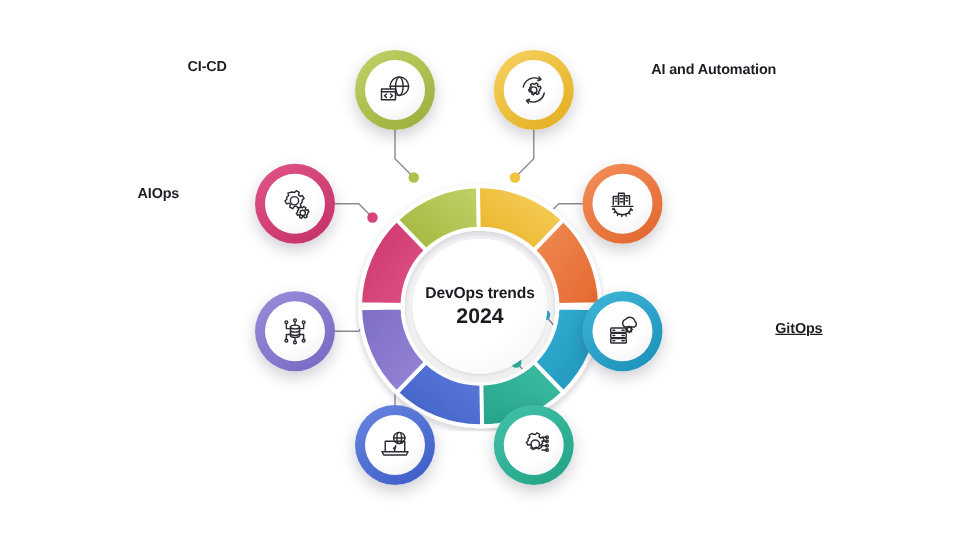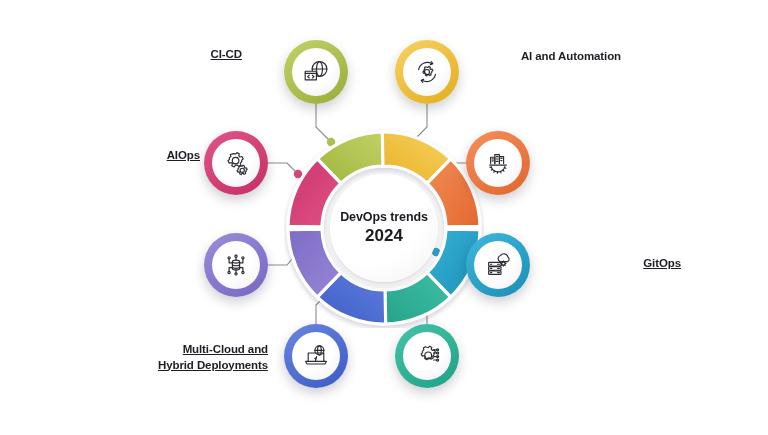--- a/index.html
+++ b/index.html
@@ -6,21 +6,21 @@
   body{
     width:768px;height:435px;
     background:#ffffff;
     font-family:"Liberation Sans", sans-serif;
     overflow:hidden;
   }
   #stage{position:relative;width:768px;height:435px;}
 
   
   #donut-wrap{
-    position:absolute;left:284px;top:128px;width:200px;height:200px;
+    position:absolute;left:284px;top:145px;width:200px;height:200px;
   }
   #donut-svg{position:absolute;left:0;top:0;width:200px;height:200px;}
   #donut-hub{
     position:absolute;left:46px;top:46px;width:108px;height:108px;
     border-radius:50%;
     background:radial-gradient(circle at 34% 30%, #ffffff 55%, #f2f2f4 100%);
     box-shadow:0 3px 10px rgba(40,40,60,.16), 0 1px 2px rgba(0,0,0,.05);
     display:flex;flex-direction:column;align-items:center;justify-content:center;
     text-align:center;
   }
@@ -48,21 +48,21 @@
   }
   .node .disc svg{display:block;}
 
   
   .label{
     position:absolute;
     font-size:11.5px;font-weight:bold;color:#1d1d24;
     line-height:1.35;letter-spacing:-0.1px;white-space:pre-line;
   }
   .lab-right{text-align:right;}
-  .lab-left{text-align:right;text-decoration:underline;}
+  .lab-left{}
 </style>
 </head>
 <body>
 
 <div id="stage">
 
   <svg id="links" viewBox="0 0 768 435">
     <g stroke="#8a8a94" stroke-width="1.1" fill="none">
 
       <path d="M316,104 L316,127 L331,142"></path>
@@ -216,21 +216,21 @@
         <rect x="4.6" y="15.6" width="12.4" height="3.6" rx="0.7"></rect>
         <rect x="4.6" y="19.8" width="12.4" height="3.6" rx="0.7"></rect>
         <path d="M6.4 13.2h1.4M6.4 17.4h1.4M6.4 21.6h1.4"></path>
         <path d="M13.6 13.2h1.8M13.6 17.4h1.8M13.6 21.6h1.8"></path>
         <path d="M15.9 10.6a3.3 3.3 0 0 1 .6-6.1 4.2 4.2 0 0 1 7.5 1.6 2.6 2.6 0 0 1-.5 4.5z"></path>
         <circle cx="19.4" cy="12.5" r="1.9"></circle>
         <path d="M19.4 9.9v1M19.4 15.1v-1M16.8 12.5h1M22 12.5h-1M17.6 10.7l.7.7M21.2 14.3l-.7-.7M17.6 14.3l.7-.7M21.2 10.7l-.7.7"></path>
       </svg>
     </div>
   </div>
-  <div class="label lab-right" style="left:561px;top:256px;width:120px;text-decoration:underline;">GitOps</div>
+  <div class="label lab-right" style="left:538px;top:256px;width:120px;text-decoration:underline;">GitOps</div>
 
   <div class="node" style="left:395px;top:324px;">
     <div class="ring" style="background:linear-gradient(145deg,#45c3aa,#1fa184);"></div>
     <div class="disc">
       <svg width="28" height="28" viewBox="0 0 28 28" fill="none" stroke="#2b2b33" stroke-width="1.15" stroke-linecap="round" stroke-linejoin="round">
         <path d="M13.4 5.2l1.9.35 1.3-1.35 2.2 1.3-.6 1.8 1.1 1.1 1.85-.55 1.25 2.2-1.45 1.25.1 1.55-1.45 1.25.6 1.8-2.2 1.25-1.3-1.35-1.55.1-1.25 1.8-2.2-1.25.6-1.8-1.1-1.1-1.85.55-1.25-2.2 1.45-1.25-.1-1.55 1.45-1.25-.6-1.8 2.2-1.25z"></path>
         <circle cx="15.2" cy="13.4" r="3.4"></circle>
         <path d="M20.6 7.8h3.6M20.6 11h3.6M20.6 14.6h3.6M20.6 18h3.6"></path>
         <circle cx="24.6" cy="7.8" r="1.05"></circle>
         <circle cx="24.6" cy="11" r="1.05"></circle>
@@ -246,22 +246,20 @@
       <svg width="28" height="28" viewBox="0 0 28 28" fill="none" stroke="#2b2b33" stroke-width="1.15" stroke-linecap="round" stroke-linejoin="round">
         <path d="M6.2 19.2V11h15.6v8.2"></path>
         <path d="M3.6 19.4h20.8l-1.4 2.6H5z"></path>
         <circle cx="17.4" cy="8.4" r="4.5"></circle>
         <ellipse cx="17.4" cy="8.4" rx="1.85" ry="4.5"></ellipse>
         <path d="M12.9 8.4h9"></path>
         <path d="M14 17.6l-1.2-1 1.2-1M14.6 14.6l-1 4"></path>
       </svg>
     </div>
   </div>
-  <div class="label lab-left" style="left:120px;top:342px;width:148px;">Multi-Cloud and
-Hybrid Deployments</div>
 
   <div class="node" style="left:204px;top:233px;">
     <div class="ring" style="background:linear-gradient(145deg,#9b8cda,#7866c2);"></div>
     <div class="disc">
       <svg width="28" height="28" viewBox="0 0 28 28" fill="none" stroke="#2b2b33" stroke-width="1.15" stroke-linecap="round" stroke-linejoin="round">
         <ellipse cx="14" cy="10.6" rx="3.6" ry="1.5"></ellipse>
         <path d="M10.4 10.6v6.8c0 .83 1.61 1.5 3.6 1.5s3.6-.67 3.6-1.5v-6.8"></path>
         <path d="M10.4 13.2c0 .83 1.61 1.5 3.6 1.5s3.6-.67 3.6-1.5"></path>
         <path d="M10.4 15.8c0 .83 1.61 1.5 3.6 1.5s3.6-.67 3.6-1.5"></path>
         <path d="M14 9.1V6.3M14 19v2.8"></path>

